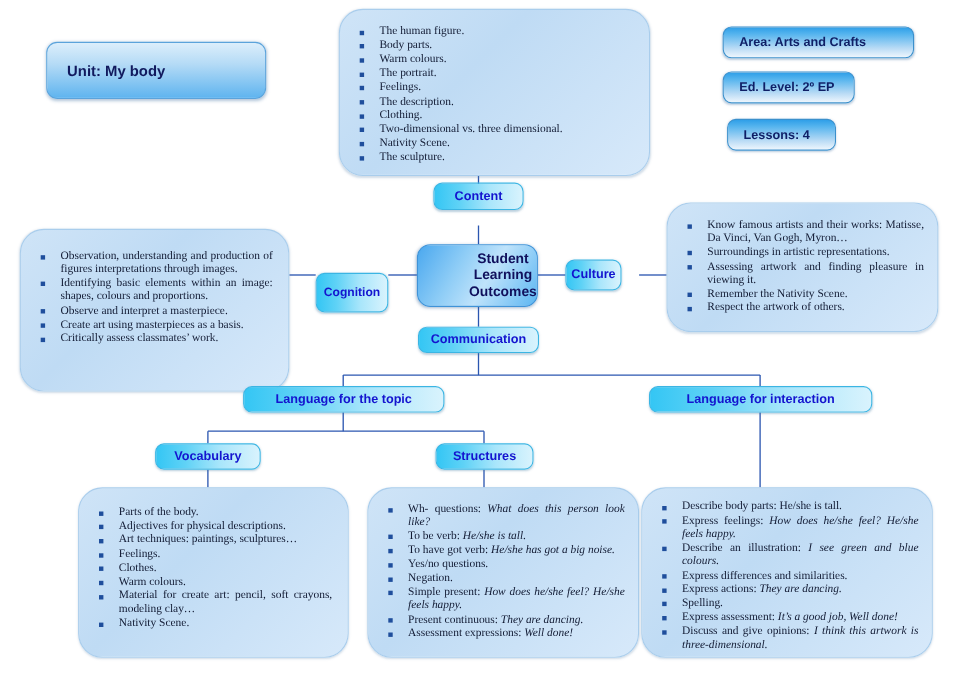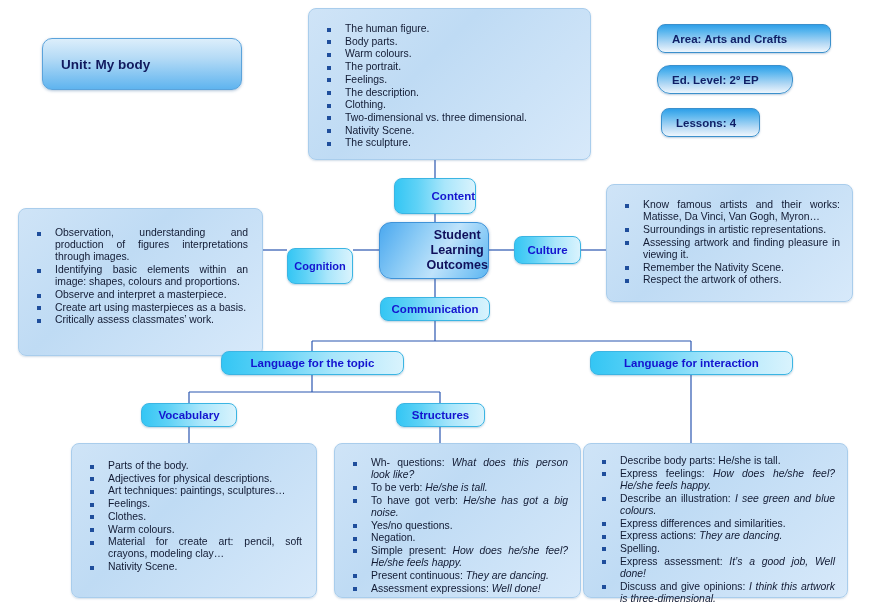--- a/index.html
+++ b/index.html
@@ -29,22 +29,23 @@
     position: absolute;
     box-sizing: border-box;
     border-radius: 9px;
     border: 1px solid #7fb3e0;
   }
 
   
   .panel {
     background: linear-gradient(135deg, #cfe4f7 0%, #bfdbf4 40%, #d7e9fa 100%);
     border: 1px solid #a9cdec;
-    border-radius: 8px;
+    border-radius: 22px;
     box-shadow: 0 1px 2px rgba(90,130,170,0.28);
+    font-family: Liberation Serif, serif;
   }
   .panel ul {
     margin: 0;
     padding: 0;
     list-style: none;
   }
   .panel li {
     position: relative;
     color: #111a33;
     font-size: 10.4px;
@@ -165,21 +166,21 @@
     </g>
   </svg>
 
   <div class="node unitbox" style="left:42px; top:38px; width:200px; height:52px;">
     <span>Unit: My body</span>
   </div>
 
   <div class="node infopill" style="left:657px; top:24px; width:174px; height:29px;">
     <span>Area: Arts and Crafts</span>
   </div>
-  <div class="node infopill" style="left:657px; top:65px; width:136px; height:29px;border-radius:13px;">
+  <div class="node infopill" style="left:657px; top:65px; width:120px; height:29px;">
     <span>Ed. Level: 2º EP</span>
   </div>
   <div class="node infopill" style="left:661px; top:108px; width:99px; height:29px;">
     <span>Lessons: 4</span>
   </div>
 
   <div class="node panel" style="left:308px; top:8px; width:283px; height:152px; padding:14px 10px 10px 0;">
     <ul>
       <li>The human figure.</li>
       <li>Body parts.</li>
@@ -207,29 +208,29 @@
   <div class="node panel" style="left:606px; top:184px; width:247px; height:118px; padding:14px 12px 10px 0;">
     <ul>
       <li>Know famous artists and their works: Matisse, Da Vinci, Van Gogh, Myron…</li>
       <li>Surroundings in artistic representations.</li>
       <li>Assessing artwork and finding pleasure in viewing it.</li>
       <li>Remember the Nativity Scene.</li>
       <li>Respect the artwork of others.</li>
     </ul>
   </div>
 
-  <div class="node pill" style="left:394px; top:178px; width:82px; height:36px;justify-content:flex-end;">
+  <div class="node pill" style="left:394px; top:166px; width:82px; height:25px;">
     <span>Content</span>
   </div>
 
   <div class="node pill" style="left:287px; top:248px; width:66px; height:36px; font-size:11px;">
     <span>Cognition</span>
   </div>
 
-  <div class="node pill" style="left:514px; top:236px; width:67px; height:28px;">
+  <div class="node pill" style="left:514px; top:236px; width:51px; height:28px;">
     <span>Culture</span>
   </div>
 
   <div class="node pill" style="left:380px; top:297px; width:110px; height:24px;">
     <span>Communication</span>
   </div>
 
   <div class="node pill" style="left:221px; top:351px; width:183px; height:24px;">
     <span>Language for the topic</span>
   </div>

